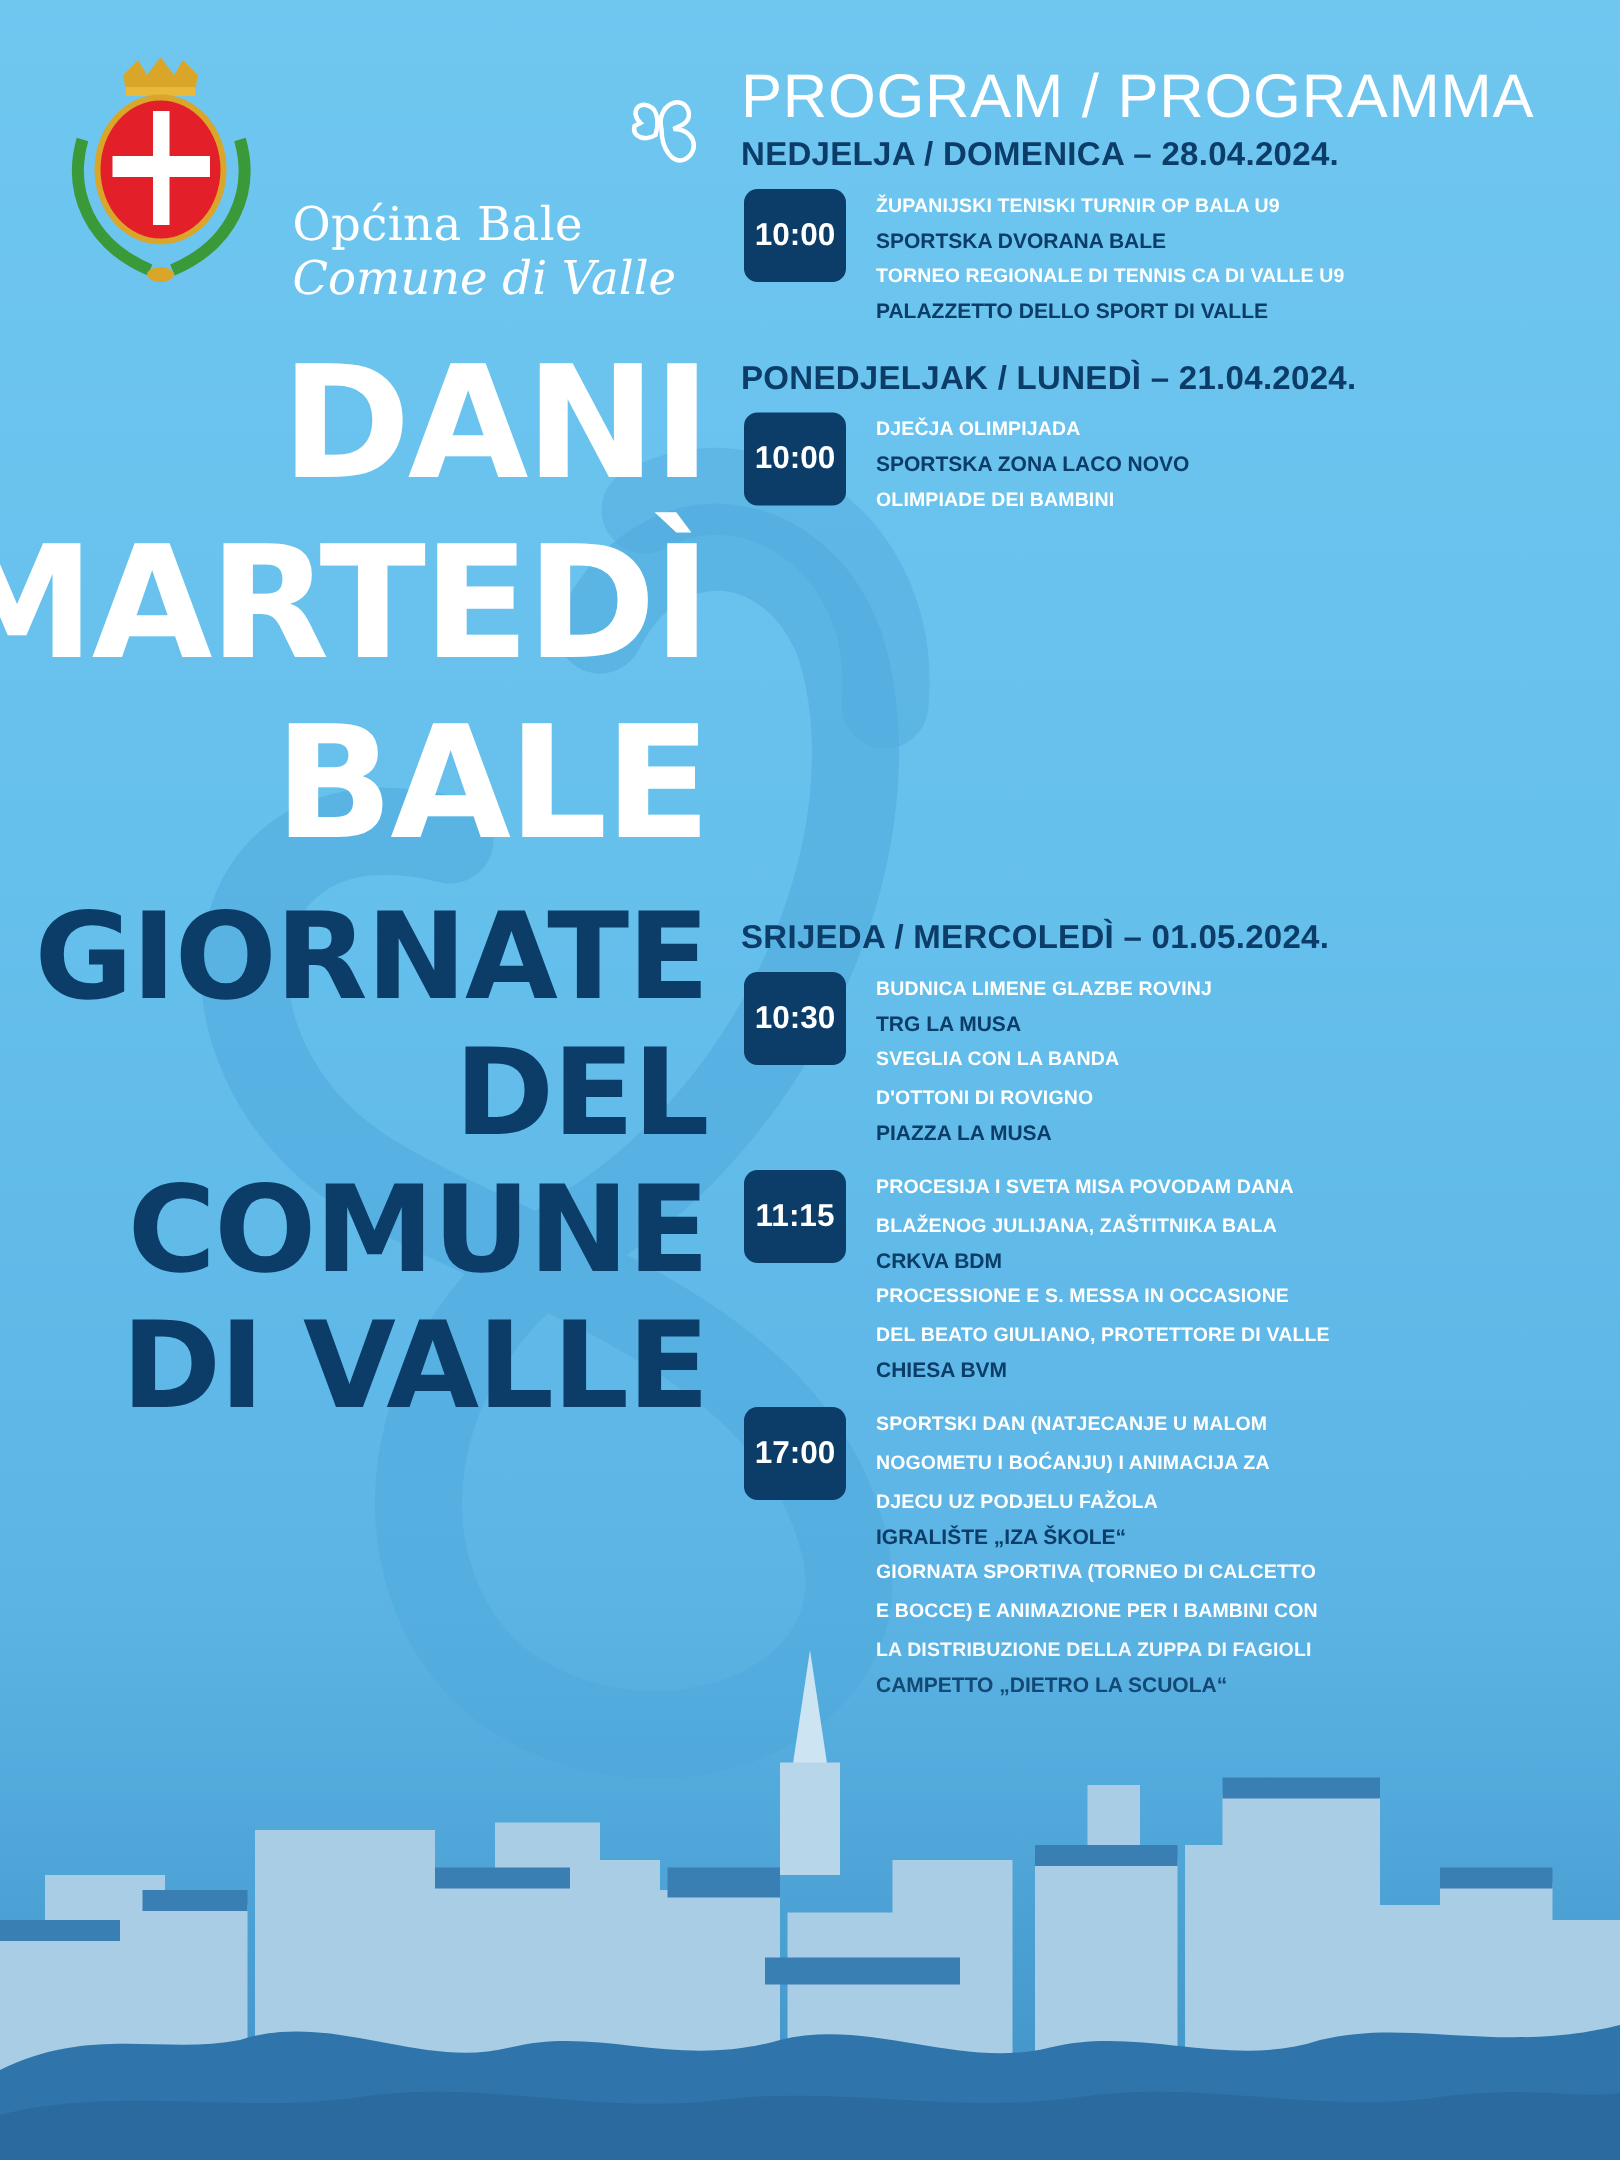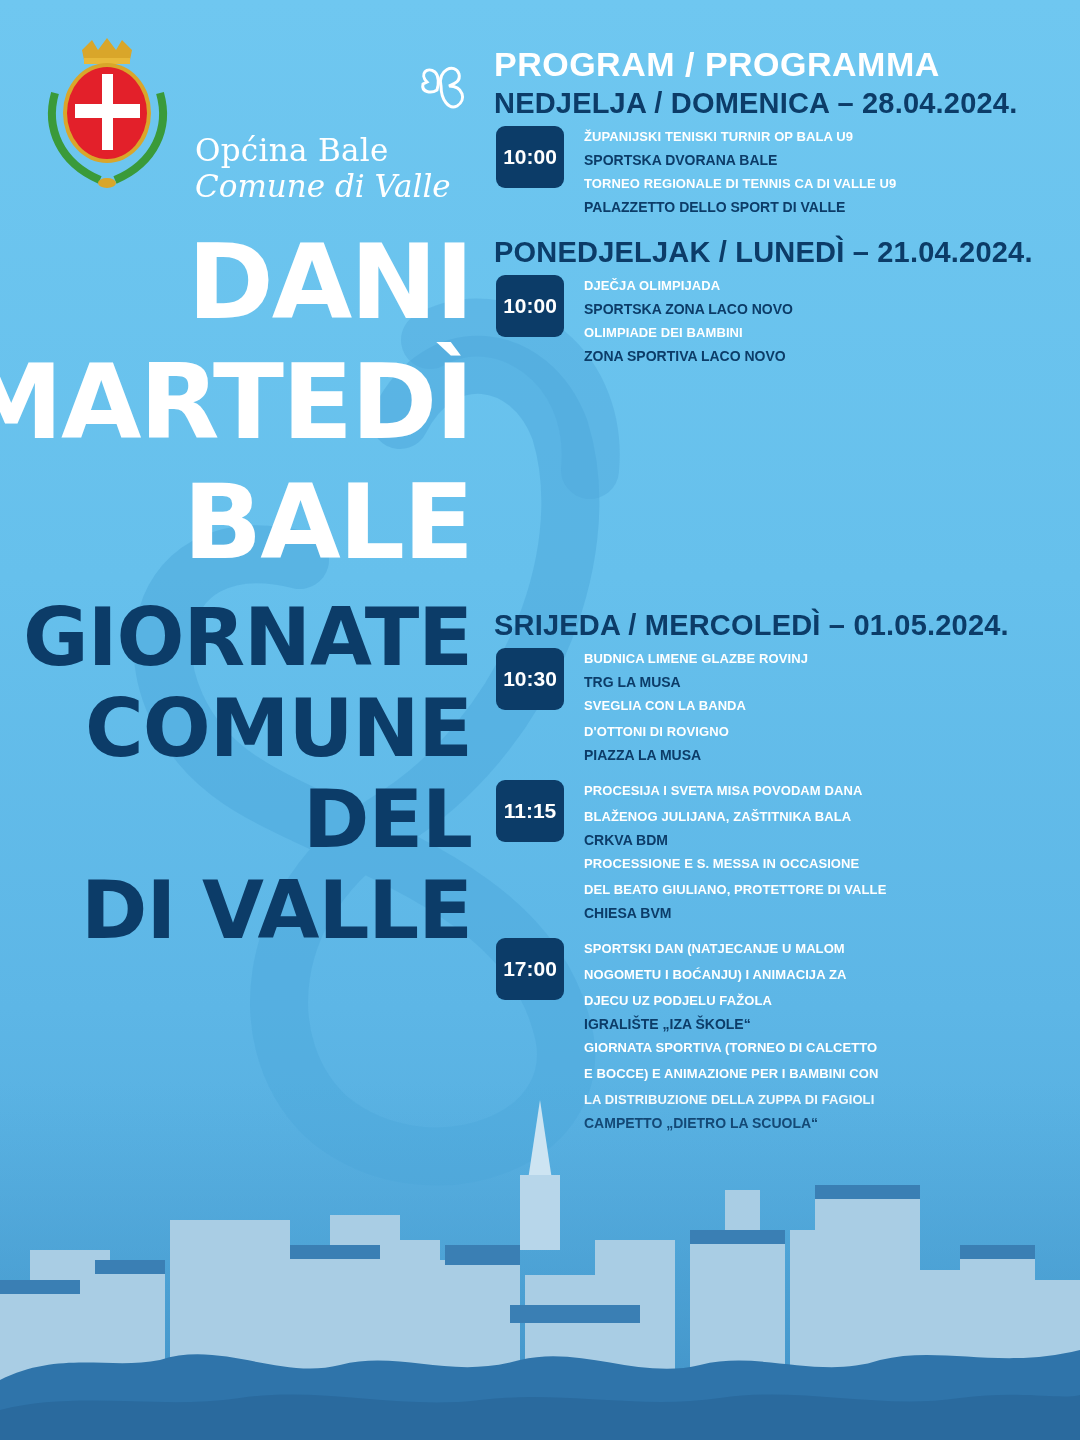--- a/index.html
+++ b/index.html
@@ -10,25 +10,25 @@
   .deco { position:absolute; left:0; top:0; width:1080px; height:1440px; pointer-events:none; }
   .coat { position:absolute; left:40px; top:38px; width:135px; height:155px; }
   .brand { position:absolute; left:195px; top:88px; color:#fff; font-family:"DejaVu Serif", serif; }
   .brand .l1 { font-size:31px; line-height:36px; letter-spacing:0.3px;margin-top:44px; }
   .brand .l2 { font-size:31px; line-height:36px; font-style:italic; }
   .butterfly { position:absolute; left:417px; top:64px; width:54px; height:50px; }
   .big { position:absolute; right:608px; text-align:right; font-family:"DejaVu Sans", sans-serif;
          font-weight:bold; letter-spacing:-2px; }
   .big.white { color:#fff; font-size:104px; line-height:120px; top:222px; }
   .big.navy { color:#0c3c68; font-size:80px; line-height:91px; top:592px; letter-spacing:-1px; }
-  .prog-title { position:absolute; left:494px; top:40px; color:#fff; font-weight:bold;
-    font-family:"Liberation Sans", sans-serif; font-size:34px; line-height:48px; letter-spacing:0.5px; }
+  .prog-title { position:absolute; left:494px; top:40px; color:#fff; font-weight:normal;
+    font-family:"Liberation Sans", sans-serif; font-size:41px; line-height:48px; letter-spacing:0.5px; }
   .day { position:absolute; left:494px; width:575px; }
   .day-head { color:#0c3c68; font-weight:bold; font-family:"Liberation Sans", sans-serif;
-    font-size:29px; line-height:34px; white-space:nowrap; letter-spacing:0.2px; }
+    font-size:22px; line-height:34px; white-space:nowrap; letter-spacing:0.2px; }
   .ev { position:relative; padding-left:90px; margin-top:4px; }
   .time { position:absolute; left:2px; top:2px; width:68px; height:62px; background:#0c3c68;
     border-radius:9px; color:#fff; font-weight:bold; font-family:"Liberation Sans", sans-serif;
     font-size:21px; display:flex; align-items:center; justify-content:center; }
   .t { color:#fff; font-weight:bold; font-family:"Liberation Sans", sans-serif; font-size:13px;
     line-height:26px; white-space:pre-line; letter-spacing:0.1px; }
   .loc { color:#0c3c68; font-weight:bold; font-family:"Liberation Sans", sans-serif; font-size:14px;
     line-height:21px; white-space:pre-line; }
   .town { position:absolute; left:0; bottom:0; width:1080px; height:360px; }
 </style>
@@ -65,22 +65,22 @@
   </div>
 
   <div class="big white">
     <div>DANI</div>
     <div>MARTEDÌ</div>
     <div>BALE</div>
   </div>
 
   <div class="big navy">
     <div>GIORNATE</div>
+    <div>DEL</div>
     <div>COMUNE</div>
-    <div>DEL</div>
     <div>DI VALLE</div>
   </div>
 
   <div class="prog-title">PROGRAM / PROGRAMMA</div>
 
   <div class="day" style="top:86px">
     <div class="day-head">NEDJELJA / DOMENICA – 28.04.2024.</div>
     <div class="ev">
       <div class="time">10:00</div>
       <div class="t">ŽUPANIJSKI TENISKI TURNIR OP BALA U9</div>
@@ -90,21 +90,20 @@
     </div>
   </div>
 
   <div class="day" style="top:235px">
     <div class="day-head">PONEDJELJAK / LUNEDÌ – 21.04.2024.</div>
     <div class="ev">
       <div class="time">10:00</div>
       <div class="t">DJEČJA OLIMPIJADA</div>
       <div class="loc">SPORTSKA ZONA LACO NOVO</div>
       <div class="t">OLIMPIADE DEI BAMBINI</div>
-      <div class="loc">ZONA SPORTIVA LACO NOVO</div>
     </div>
   </div>
 
 
   <div class="day" style="top:608px">
     <div class="day-head">SRIJEDA / MERCOLEDÌ – 01.05.2024.</div>
     <div class="ev">
       <div class="time">10:30</div>
       <div class="t">BUDNICA LIMENE GLAZBE ROVINJ</div>
       <div class="loc">TRG LA MUSA</div>

